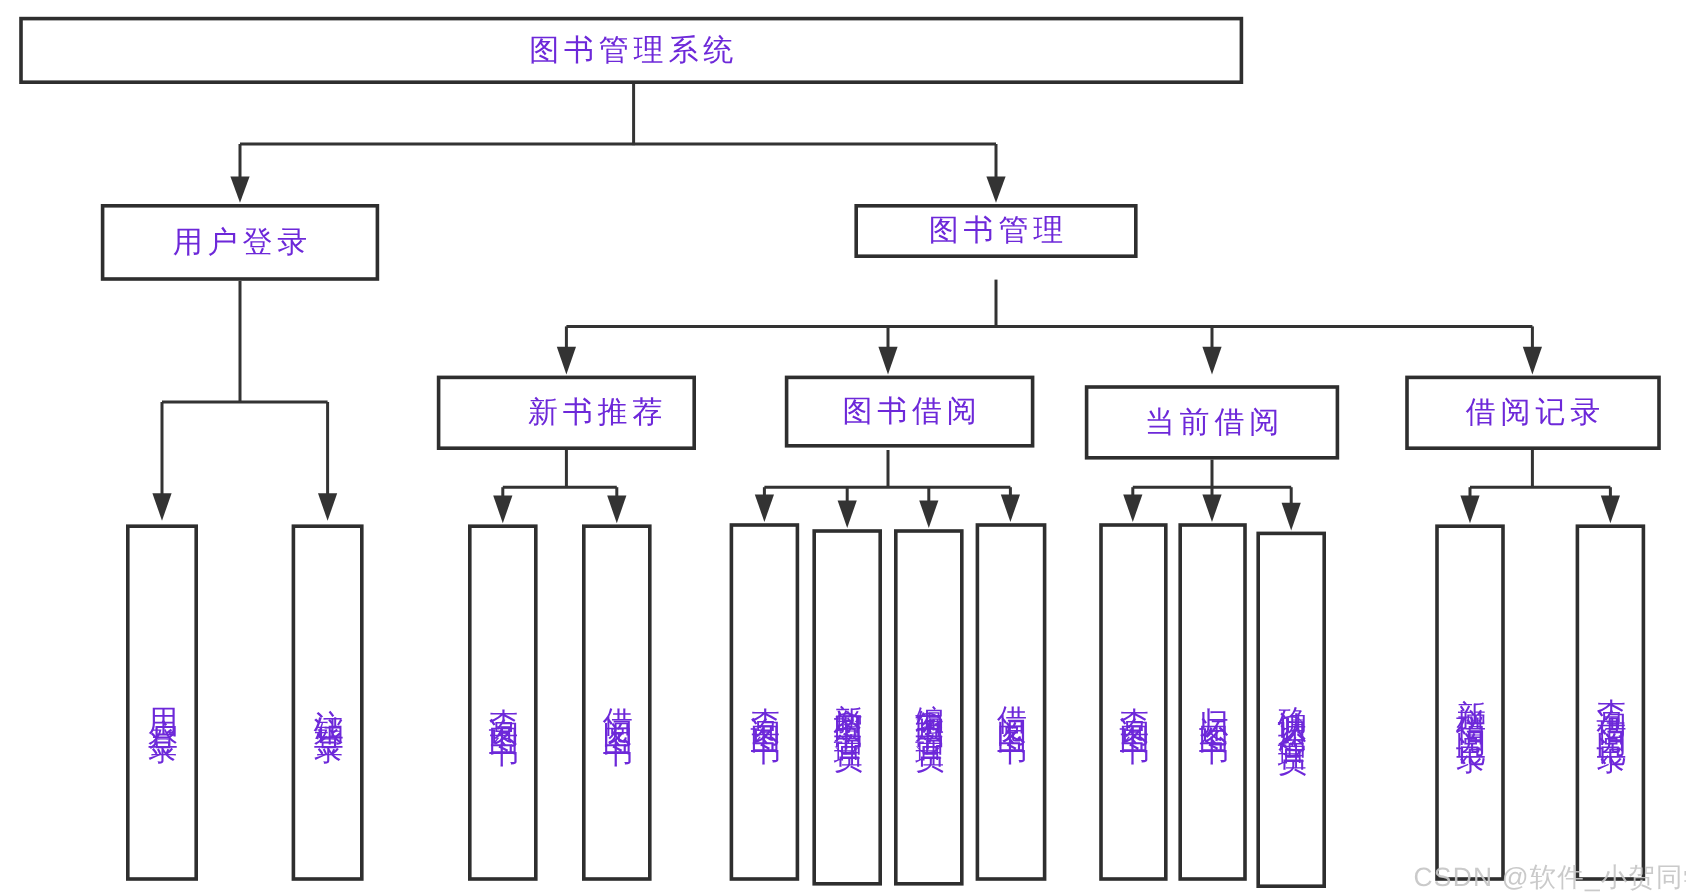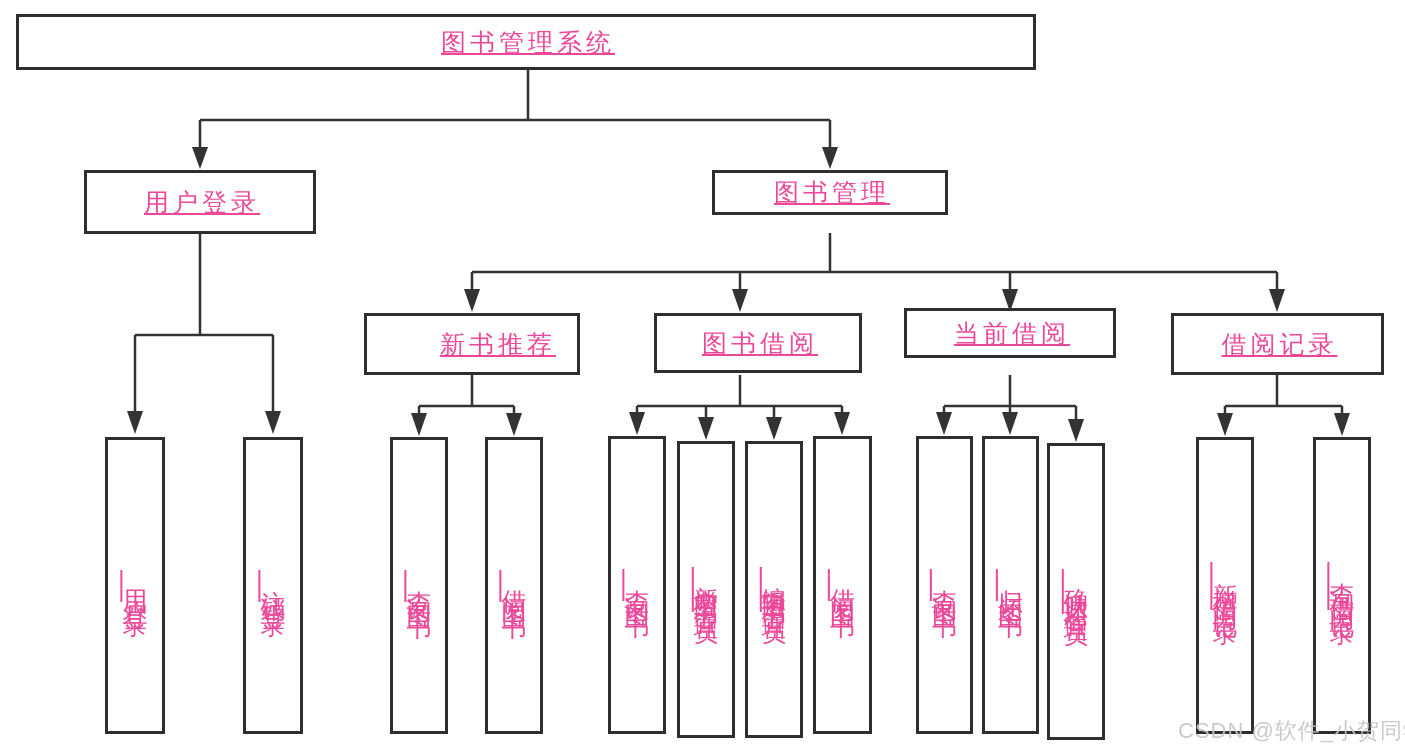--- a/index.html
+++ b/index.html
@@ -5,39 +5,38 @@
   html, body { margin:0; padding:0; }
   body {
     width:1405px; height:747px; position:relative;
     background:#ffffff; overflow:hidden;
     font-family:"Liberation Sans", sans-serif;
   }
   #stage { position:absolute; left:0; top:0; width:1405px; height:747px; }
   svg.connectors { position:absolute; left:0; top:0; z-index:0; }
   .box {
     position:absolute; box-sizing:border-box; z-index:1;
-    background:#ffffff; border:3px solid #2e2e2e; color:#ec4899;
+    background:#ffffff; border:3px solid #2e2e2e; color:#6d28d9;
     display:flex; align-items:center; justify-content:center;
     line-height:1.15;
-    text-decoration:underline;
   }
   .h { font-size:25px; letter-spacing:4px; text-indent:4px; white-space:nowrap; }
   .v {
     writing-mode:vertical-rl; text-orientation:mixed;
     font-size:25px; letter-spacing:8px;
   }
   .v.long { font-size:24px; letter-spacing:5px; }
 
   
   #n-root    { left:16px;  top:14px;  width:1020px; height:56px; }
   #n-login   { left:84px;  top:170px; width:232px;  height:64px; }
   #n-mgmt    { left:712px; top:170px; width:236px;  height:45px; }
   #n-rec     { left:364px; top:313px; width:216px;  height:62px;padding-left:48px; }
   #n-borrow  { left:636px; top:313px; width:208px;  height:60px;margin-left:18px; }
-  #n-current { left:904px; top:308px; width:212px;  height:50px; }
+  #n-current { left:904px; top:321px; width:212px;  height:62px; }
   #n-records { left:1171px;top:313px; width:213px;  height:62px; }
 
   
   #l1  { left:105px;  top:437px; width:60px; height:297px; }
   #l2  { left:243px;  top:437px; width:60px; height:297px; }
   #l3  { left:390px;  top:437px; width:58px; height:297px; }
   #l4  { left:485px;  top:437px; width:58px; height:297px; }
   #l5  { left:608px;  top:436px; width:58px; height:298px; }
   #l6  { left:677px;  top:441px; width:58px; height:297px; }
   #l7  { left:745px;  top:441px; width:58px; height:297px; }

